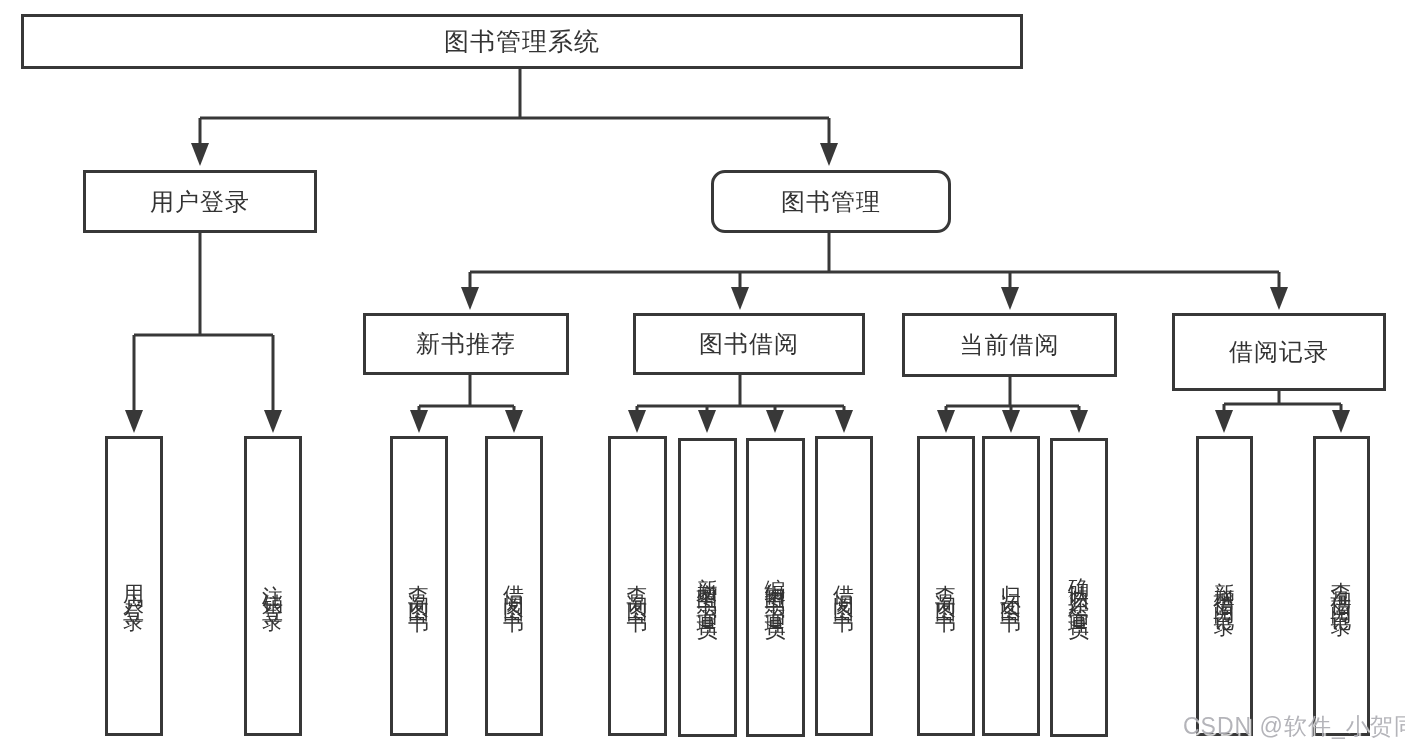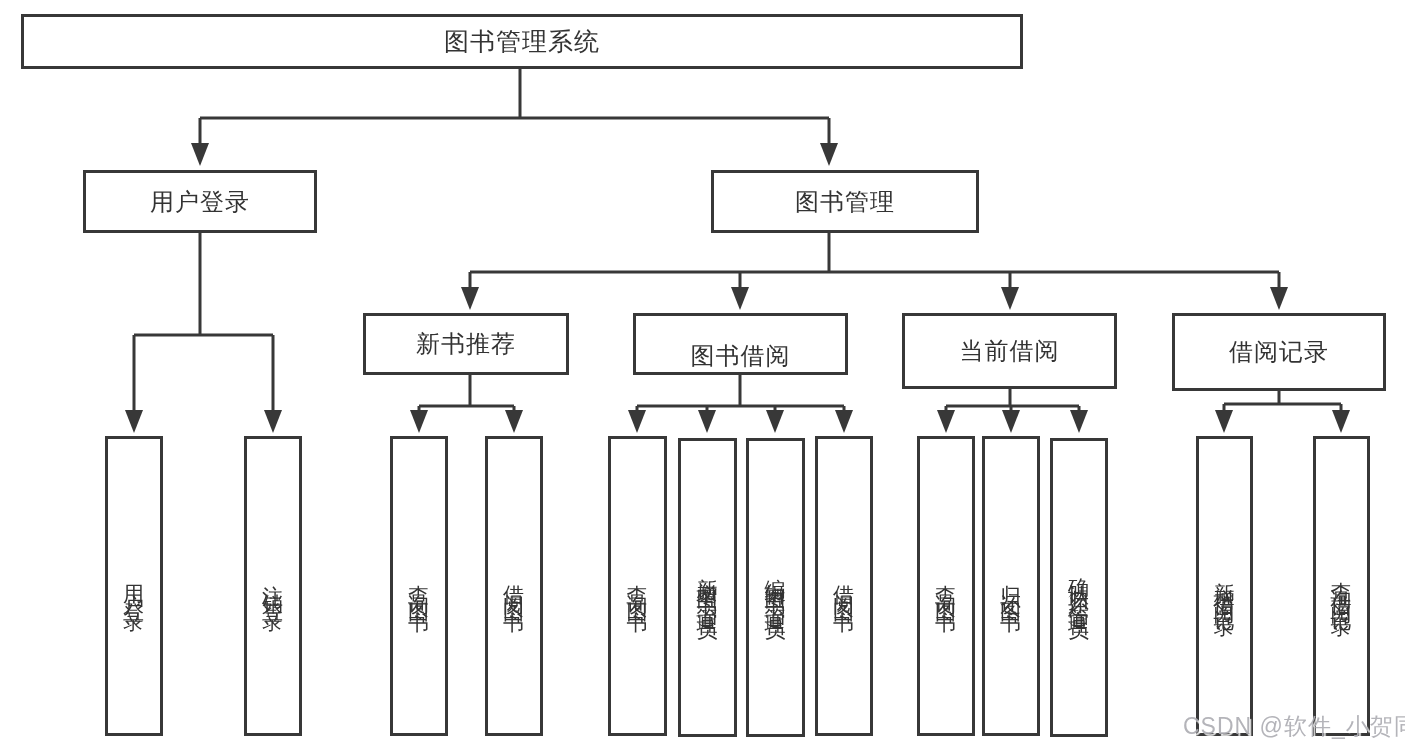--- a/index.html
+++ b/index.html
@@ -110,31 +110,31 @@
     </g>
   </svg>
 
   <div class="node root" style="left:21px; top:14px; width:1002px; height:55px;">
     <span>图书管理系统</span>
   </div>
 
   <div class="node" style="left:83px; top:170px; width:234px; height:63px;">
     <span>用户登录</span>
   </div>
-  <div class="node" style="left:711px; top:170px; width:268px; height:63px;">
+  <div class="node" style="left:711px; top:170px; width:240px; height:63px;border-radius:14px;">
     <span>图书管理</span>
   </div>
 
   <div class="node" style="left:363px; top:313px; width:206px; height:62px;">
     <span>新书推荐</span>
   </div>
-  <div class="node" style="left:633px; top:313px; width:215px; height:62px;align-items:flex-end;">
+  <div class="node" style="left:633px; top:313px; width:232px; height:62px;">
     <span>图书借阅</span>
   </div>
-  <div class="node" style="left:902px; top:313px; width:215px; height:76px;">
+  <div class="node" style="left:902px; top:313px; width:215px; height:64px;">
     <span>当前借阅</span>
   </div>
   <div class="node" style="left:1172px; top:313px; width:214px; height:78px;">
     <span>借阅记录</span>
   </div>
 
   <div class="leaf" style="left:105px; top:436px; width:58px; height:300px;">
     <span class="vtext">用户登录</span>
   </div>
   <div class="leaf" style="left:244px; top:436px; width:58px; height:300px;">

